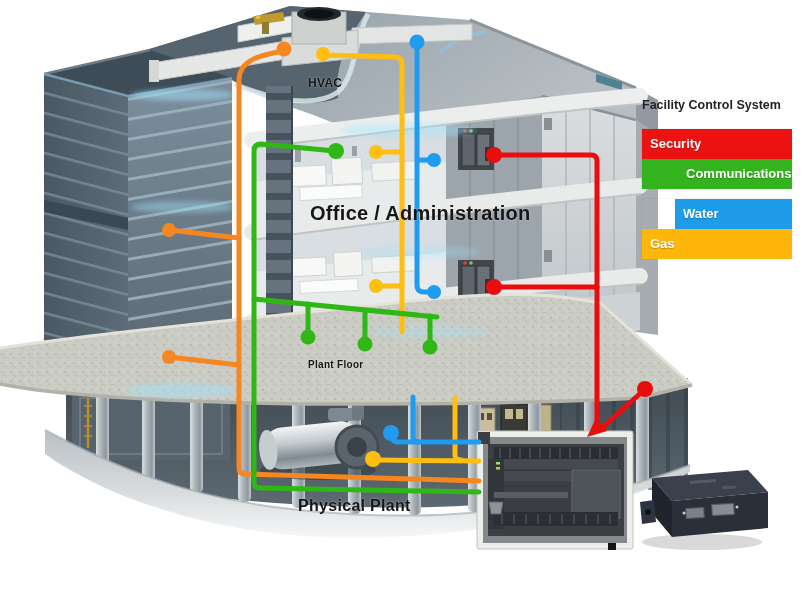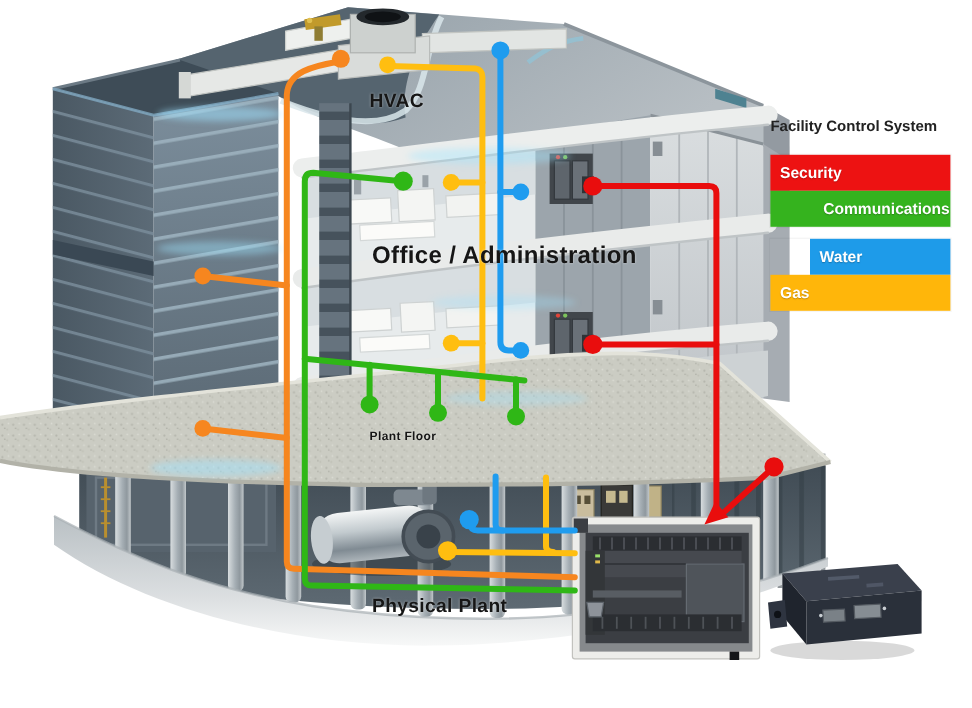--- a/index.html
+++ b/index.html
@@ -1,24 +1,24 @@
 <!DOCTYPE html>
 <html><head>
 <meta charset="utf-8">
 <style>
   html,body{margin:0;padding:0;background:#fff;}
   .stage{position:relative;width:810px;height:590px;background:#fff;overflow:hidden;
          font-family:"Liberation Sans", sans-serif;}
   .stage svg{position:absolute;left:0;top:0;}
   .bldg-label{position:absolute;font-weight:bold;color:#161616;white-space:nowrap;
               letter-spacing:.3px;text-shadow:0 0 2px rgba(255,255,255,.55);}
-  #lbl-hvac{left:308px;top:76px;font-size:16px;}
+  #lbl-hvac{left:308px;top:76px;font-size:12px;}
   #lbl-office{left:310px;top:202px;font-size:20px;}
   #lbl-plant{left:308px;top:359px;font-size:10px;}
-  #lbl-physical{left:310px;top:497px;font-size:16px;}
+  #lbl-physical{left:298px;top:497px;font-size:16px;}
   .legend{position:absolute;left:642px;top:98px;width:150px;}
   .legend-title{font-size:12.5px;font-weight:bold;color:#222;white-space:nowrap;margin-bottom:17px;}
   .legend-group{margin-bottom:10px;box-shadow:0 0 0 1px rgba(0,0,0,.04);}
   .legend-row{height:30px;line-height:30px;padding-left:8px;color:#fff;font-weight:bold;
               font-size:13px;white-space:nowrap;text-shadow:0 1px 1px rgba(0,0,0,.25);}
 </style>
 </head>
 <body>
 
 <div class="stage">

